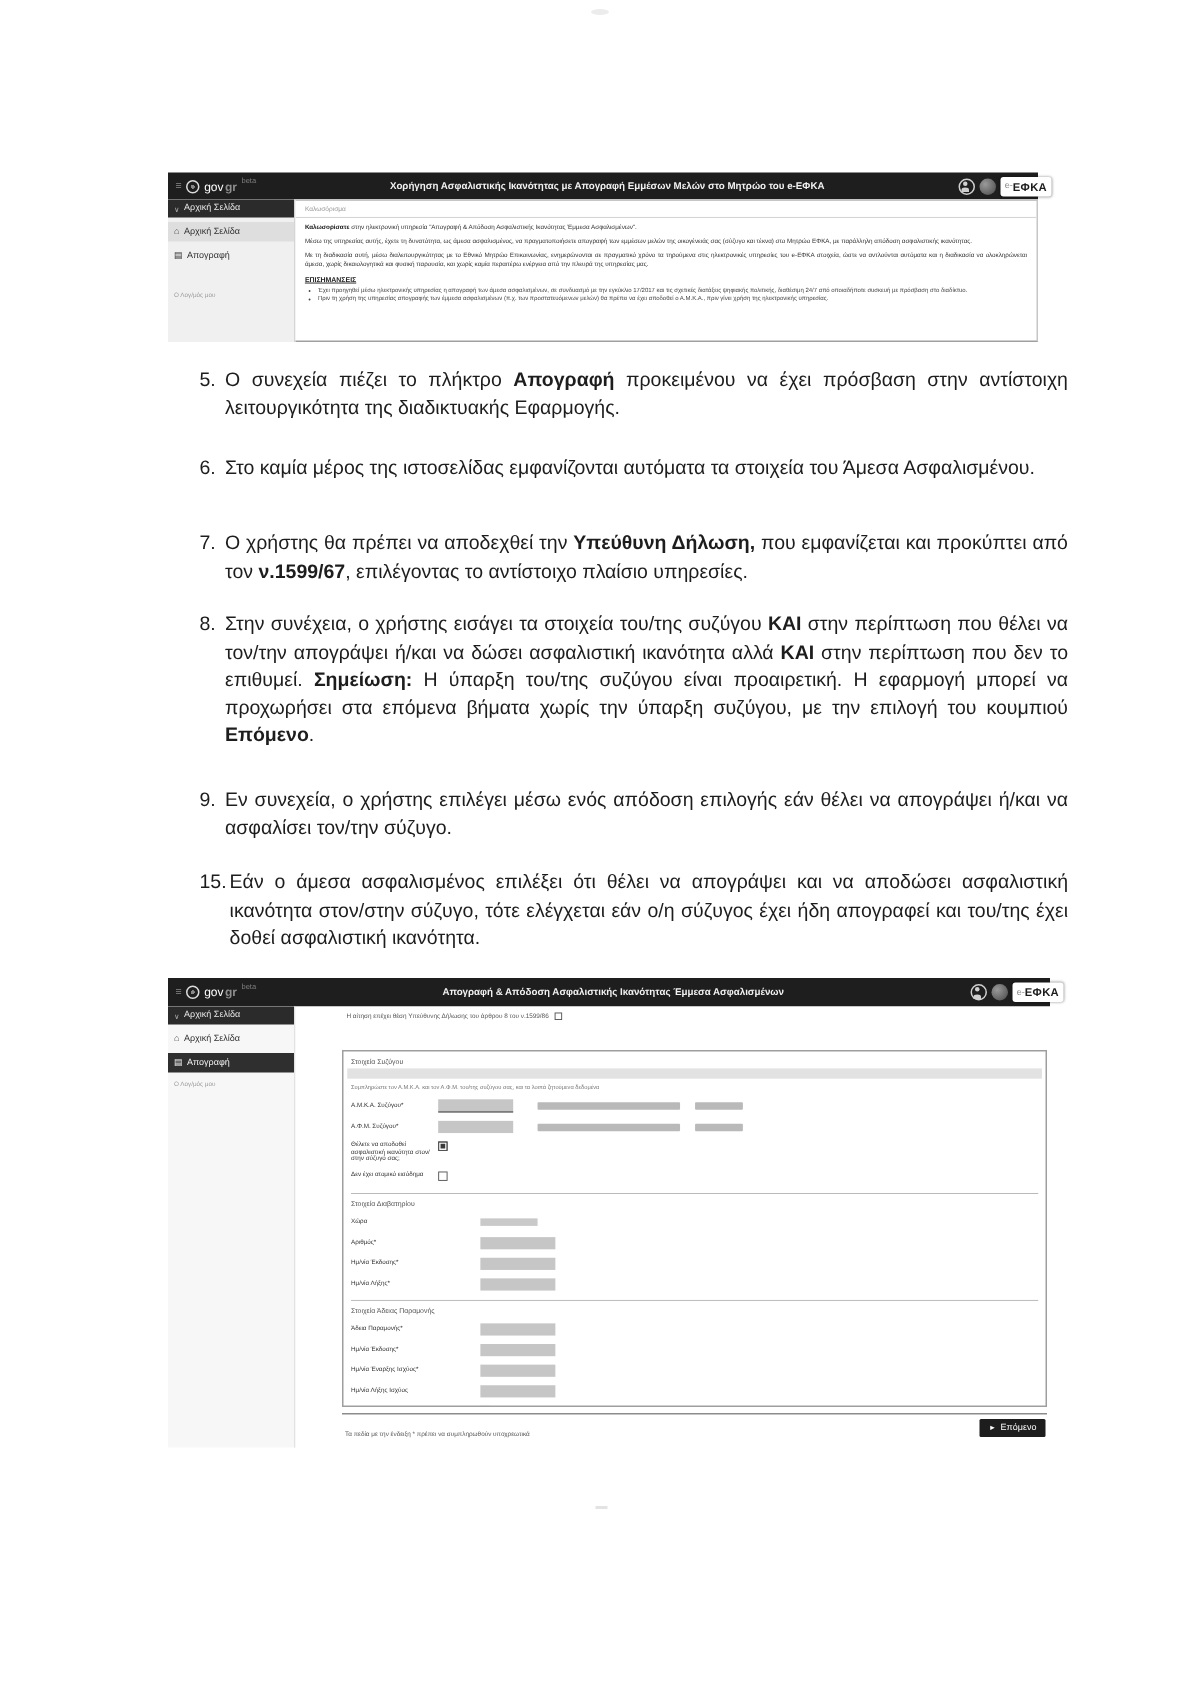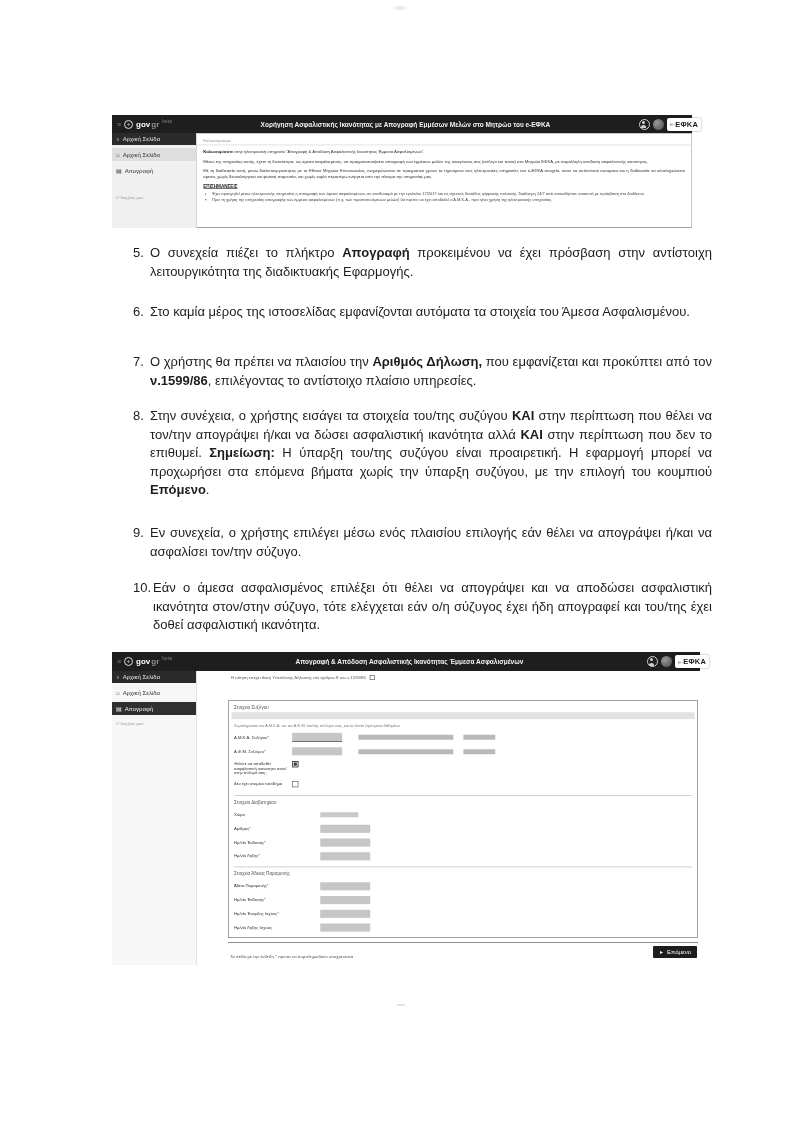--- a/index.html
+++ b/index.html
@@ -10,21 +10,21 @@
 
   
   .shot{position:absolute;}
   .shot1{left:112px;top:115px;width:580px;height:113px;}
   .shot2{left:112px;top:652px;width:588px;height:313px;}
 
   .bar{position:absolute;left:0;top:0;right:0;height:18px;background:var(--header-bg,#1e1e1e);display:flex;align-items:center;padding:0 5px;gap:3px;box-sizing:border-box;}
   .shot2 .bar{height:19px;}
   .menu{color:#8a8a8a;font-size:7px;line-height:1;}
   .govcircle{width:9px;height:9px;border-radius:50%;border:1.5px solid #dcdcdc;box-sizing:border-box;flex-shrink:0;background:radial-gradient(circle,#888 25%,transparent 28%);}
-  .gov{color:#fff;font-weight:bold;font-size:8px;}
+  .gov{color:#fff;font-weight:normal;font-size:8px;}
   .gr{color:#8f8f8f;font-weight:bold;font-size:8px;margin-left:-2px;}
   .beta{color:#7d7d7d;font-size:5px;align-self:flex-start;margin-top:3px;}
   .btitle{flex:1;text-align:center;color:#f2f2f2;font-size:6.5px;font-weight:bold;white-space:nowrap;overflow:hidden;}
   .person{width:9px;height:9px;border:1px solid #cfcfcf;border-radius:50%;position:relative;flex-shrink:0;}
   .person:before{content:"";position:absolute;left:2.5px;top:1px;width:3px;height:3px;background:#cfcfcf;border-radius:50%;}
   .person:after{content:"";position:absolute;left:1.5px;bottom:.5px;width:5px;height:3px;background:#cfcfcf;border-radius:50% 50% 0 0;}
   .emblem{width:11px;height:11px;border-radius:50%;background:radial-gradient(circle at 35% 35%,#9a9a9a,#474747);flex-shrink:0;}
   .efkabox{background:#fff;border-radius:2px;height:13px;display:flex;align-items:center;padding:0 3px;margin-right:-14px;box-shadow:0 0 2px rgba(0,0,0,.45);flex-shrink:0;}
   .efkabox .e{color:#888;font-size:6px;font-style:normal;}
   .efkabox b{color:#1c1c1c;font-size:7.5px;letter-spacing:.2px;}
@@ -142,32 +142,32 @@
     <div class="doc-item" style="top: 244px;">
       <span class="doc-num">5.</span>
       <span class="doc-text"><span>Ο συνεχεία πιέζει το πλήκτρο </span><span class="b">Απογραφή</span><span> προκειμένου να έχει πρόσβαση στην αντίστοιχη λειτουργικότητα της διαδικτυακής Εφαρμογής.</span></span>
     </div>
     <div class="doc-item" style="top: 303px;">
       <span class="doc-num">6.</span>
       <span class="doc-text"><span>Στο καμία μέρος της ιστοσελίδας εμφανίζονται αυτόματα τα στοιχεία του Άμεσα Ασφαλισμένου.</span></span>
     </div>
     <div class="doc-item" style="top: 353px;">
       <span class="doc-num">7.</span>
-      <span class="doc-text"><span>Ο χρήστης θα πρέπει να πλαισίου την </span><span class="b">Αριθμός Δήλωση,</span><span> που εμφανίζεται και προκύπτει από τον </span><span class="b">ν.1599/86</span><span>, επιλέγοντας το αντίστοιχο πλαίσιο υπηρεσίες.</span></span>
+      <span class="doc-text"><span>Ο χρήστης θα πρέπει να αποδεχθεί την </span><span class="b">Υπεύθυνη Δήλωση,</span><span> που εμφανίζεται και προκύπτει από τον </span><span class="b">ν.1599/67</span><span>, επιλέγοντας το αντίστοιχο πλαίσιο υπηρεσίες.</span></span>
     </div>
     <div class="doc-item" style="top: 407px;">
       <span class="doc-num">8.</span>
       <span class="doc-text"><span>Στην συνέχεια, ο χρήστης εισάγει τα στοιχεία του/της συζύγου </span><span class="b">ΚΑΙ</span><span> στην περίπτωση που θέλει να τον/την απογράψει ή/και να δώσει ασφαλιστική ικανότητα αλλά </span><span class="b">ΚΑΙ</span><span> στην περίπτωση που δεν το επιθυμεί. </span><span class="b">Σημείωση:</span><span> Η ύπαρξη του/της συζύγου είναι προαιρετική. Η εφαρμογή μπορεί να προχωρήσει στα επόμενα βήματα χωρίς την ύπαρξη συζύγου, με την επιλογή του κουμπιού </span><span class="b">Επόμενο</span><span>.</span></span>
     </div>
     <div class="doc-item" style="top: 524px;">
       <span class="doc-num">9.</span>
-      <span class="doc-text"><span>Εν συνεχεία, ο χρήστης επιλέγει μέσω ενός πλαισίου επιλογής εάν θέλει να απογράψει ή/και να ασφαλίσει τον/την σύζυγο.</span></span>
+      <span class="doc-text"><span>Εν συνεχεία, ο χρήστης επιλέγει μέσω ενός απόδοση επιλογής εάν θέλει να απογράψει ή/και να ασφαλίσει τον/την σύζυγο.</span></span>
     </div>
     <div class="doc-item" style="top: 579px;">
-      <span class="doc-num">10.</span>
+      <span class="doc-num">15.</span>
       <span class="doc-text"><span>Εάν ο άμεσα ασφαλισμένος επιλέξει ότι θέλει να απογράψει και να αποδώσει ασφαλιστική ικανότητα στον/στην σύζυγο, τότε ελέγχεται εάν ο/η σύζυγος έχει ήδη απογραφεί και του/της έχει δοθεί ασφαλιστική ικανότητα.</span></span>
     </div>
   </div>
 
 <div class="shot shot2">
   <div class="bar">
     <span class="menu">≡</span>
     <span class="govcircle"></span>
     <span class="gov">gov</span>
     <span class="gr">gr</span>

